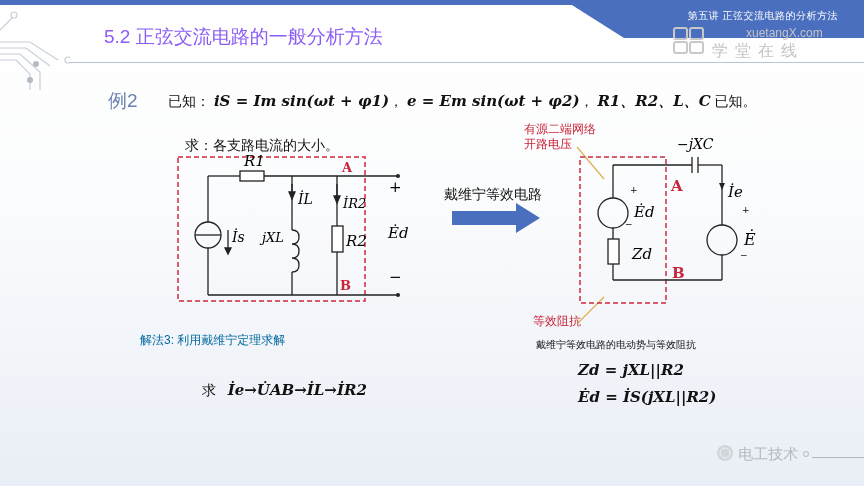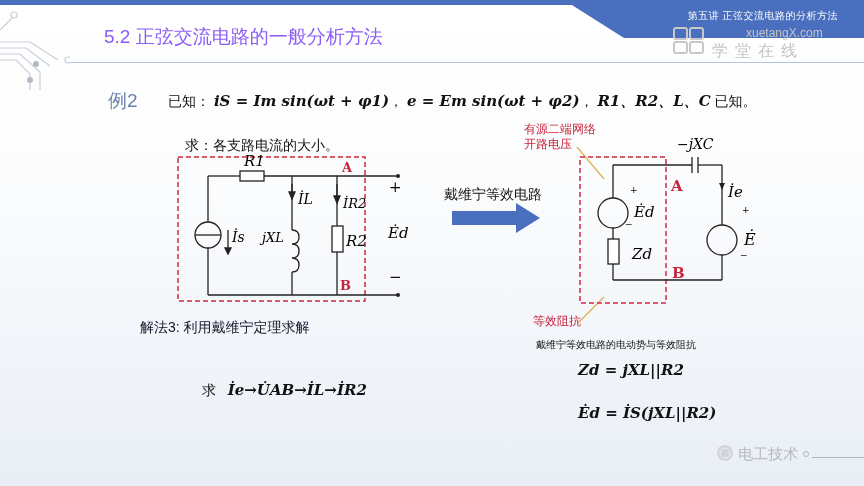--- a/index.html
+++ b/index.html
@@ -14,21 +14,21 @@
   .wm-url { position:absolute; left:38px; top:0px; font-size:12px; white-space:nowrap;margin-left:36px; }
   .wm-cn { position:absolute; left:40px; top:15px; font-size:16px; letter-spacing:7px; white-space:nowrap; }
   .section-title { position:absolute; left:104px; top:24px; color:#8b5cf6; font-size:19px; white-space:nowrap; }
   .title-rule { position:absolute; left:70px; top:62px; width:794px; height:1px; background:#b8c4d8; }
   .ex-label { position:absolute; left:108px; top:88px; color:#6a82b0; font-size:19px; }
   .known { position:absolute; left:168px; top:92px; font-size:14px; color:#111; white-space:nowrap; }
   .known .m { font-family:"DejaVu Serif", serif; font-weight:bold; font-style:italic; font-size:15px; }
   .ask { position:absolute; left:185px; top:121px; font-size:14px; color:#111; white-space:nowrap;margin-top:16px; }
   .red-note { position:absolute; color:#c8243a; font-size:12px; text-align:left; line-height:15px; white-space:nowrap; }
   .arrow-label { position:absolute; left:444px; top:186px; font-size:14px; color:#111; white-space:nowrap; }
-  .method { position:absolute; left:140px; top:319px; color:#0f172a; font-size:14px; white-space:nowrap; }
+  .method { position:absolute; left:140px; top:332px; color:#0369a1; font-size:12px; white-space:nowrap; }
   .seek { position:absolute; left:202px; top:381px; font-size:14px; color:#111; white-space:nowrap; }
   .seek .m, .formula .m { font-family:"DejaVu Serif", serif; font-weight:bold; font-style:italic; font-size:15px; }
   .dainan { position:absolute; left:536px; top:338px; font-size:10px; color:#111; white-space:nowrap; }
   .formula { position:absolute; font-size:15px; color:#111; white-space:nowrap; }
   .footer-logo { position:absolute; left:716px; top:444px; color:#b4b8c0; font-size:15px; white-space:nowrap; }
   .footer-line { position:absolute; left:812px; top:457px; width:52px; height:1px; background:#b4b8c0; }
   svg { position:absolute; }
 </style>
 </head>
 <body>
@@ -172,21 +172,21 @@
 
 <div class="method">解法3:   利用戴维宁定理求解</div>
 <div class="seek">
   <span>求</span>&nbsp;&nbsp;
   <span class="m">İe→U̇AB→İL→İR2</span>
 </div>
 <div class="dainan">戴维宁等效电路的电动势与等效阻抗</div>
 <div class="formula" style="left:578px;top:361px;">
   <span class="m">Zd = jXL||R2</span>
 </div>
-<div class="formula" style="left:578px;top:388px;margin-top:16px;">
+<div class="formula" style="left:578px;top:388px;">
   <span class="m">Ėd = İS(jXL||R2)</span>
 </div>
 
 <div class="footer-logo">
   <svg width="18" height="18" style="position:relative;display:inline-block;vertical-align:-3px;">
     <circle cx="9" cy="9" r="8" fill="#d2d5da"></circle>
       <circle cx="9" cy="9" r="5" fill="none" stroke="#eef0f3" stroke-width="1"></circle>
   </svg>
   <span>电工技术</span>
   <svg width="8" height="8" style="position:relative;display:inline-block;vertical-align:1px;">

